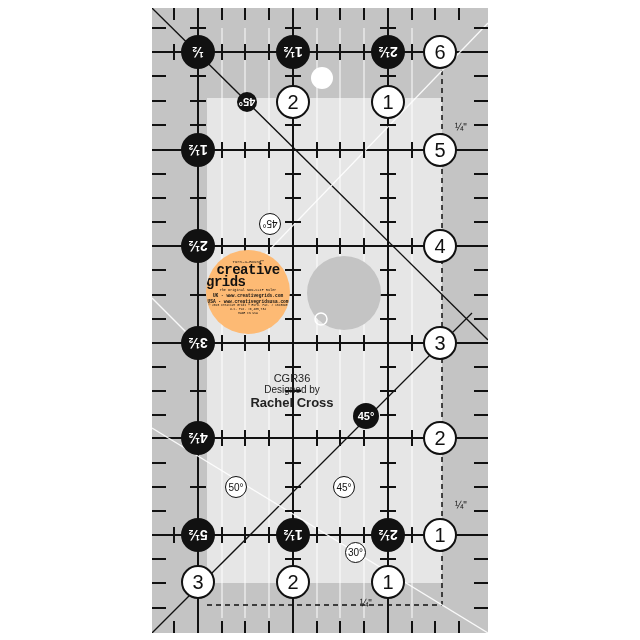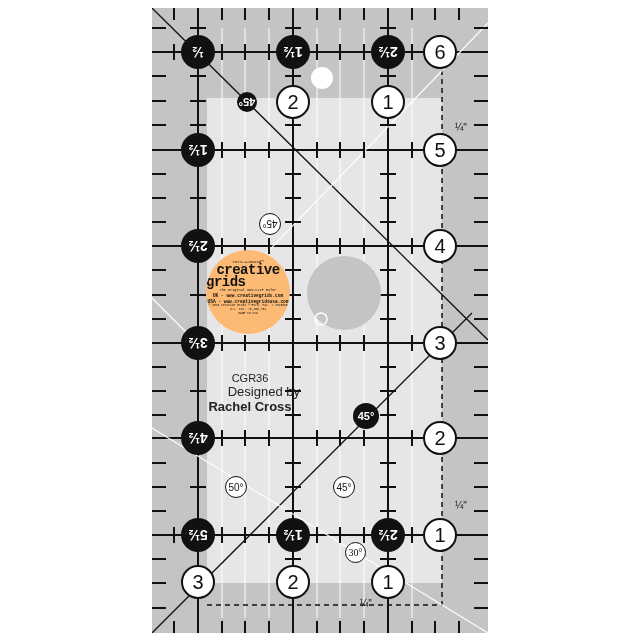--- a/index.html
+++ b/index.html
@@ -10,23 +10,23 @@
   .black{background:#111;color:#fff;font-weight:bold;font-size:14px;transform:rotate(180deg);}
   .white{background:#fff;border:2.5px solid #111;color:#111;font-size:20px;}
   .deg{background:#fff;border:1.5px solid #111;color:#111;font-size:10px;}
   .deg-black{background:#111;color:#fff;font-size:11px;font-weight:bold;}
   #logo{position:absolute;left:206px;top:250px;width:84px;height:84px;border-radius:50%;background:#fdba74;text-align:center;color:#111;overflow:hidden;font-family:Liberation Mono, monospace;}
   #logo .tag{font-size:4px;margin-top:10px;}
   #logo .brand{font-size:14px;font-weight:bold;line-height:12px;letter-spacing:-0.5px;}
   #logo .sub{font-size:3.5px;}
   #logo .url{font-size:4.5px;font-weight:bold;margin-top:1px;}
   #logo .small{font-size:3px;line-height:4px;}
-  #model{position:absolute;left:200px;top:372px;width:100px;text-align:center;color:#222;}
+  #model{position:absolute;left:200px;top:372px;width:100px;text-align:center;color:#222;padding-left:42px;}
   #model .code{font-size:11px;}
-  #model .by{font-size:13px;text-align:right;}
+  #model .by{font-size:10px;}
   #model .name{font-size:13px;font-weight:bold;}
   .quarter{position:absolute;font-size:10px;color:#111;}
 </style>
 </head>
 <body>
 
 <div id="ruler">
   <svg width="336" height="625" viewBox="0 0 336 625">
 
     <rect x="0" y="0" width="336" height="90" fill="#c4c4c4"></rect>
@@ -256,21 +256,21 @@
 
 <div class="circle white" style="left:181px;top:565px;width:34px;height:34px;">3</div>
 <div class="circle white" style="left:276px;top:565px;width:34px;height:34px;">2</div>
 <div class="circle white" style="left:371px;top:565px;width:34px;height:34px;">1</div>
 
 <div class="circle deg-black" style="left:237px;top:92px;width:20px;height:20px;transform:rotate(180deg);">45°</div>
 <div class="circle deg" style="left:259px;top:213px;width:22px;height:22px;transform:rotate(180deg);">45°</div>
 <div class="circle deg-black" style="left:353px;top:403px;width:26px;height:26px;">45°</div>
 <div class="circle deg" style="left:225px;top:476px;width:22px;height:22px;">50°</div>
 <div class="circle deg" style="left:333px;top:476px;width:22px;height:22px;">45°</div>
-<div class="circle deg" style="left:345px;top:542px;width:21px;height:21px;font-family:Liberation Serif, serif;">30°</div>
+<div class="circle deg" style="left:345px;top:542px;width:21px;height:21px;">30°</div>
 
 <div class="quarter" style="left:455px;top:122px;">¼"</div>
 <div class="quarter" style="left:455px;top:500px;">¼"</div>
 <div class="quarter" style="left:360px;top:598px;">¼"</div>
 
 <div id="logo">
   <div class="tag">Turn-a-Round™</div>
   <div class="brand">creative</div>
   <div class="brand" style="text-align:left;padding-right:14px;">grids</div>
   <div class="sub">The Original NON-SLIP Ruler</div>

